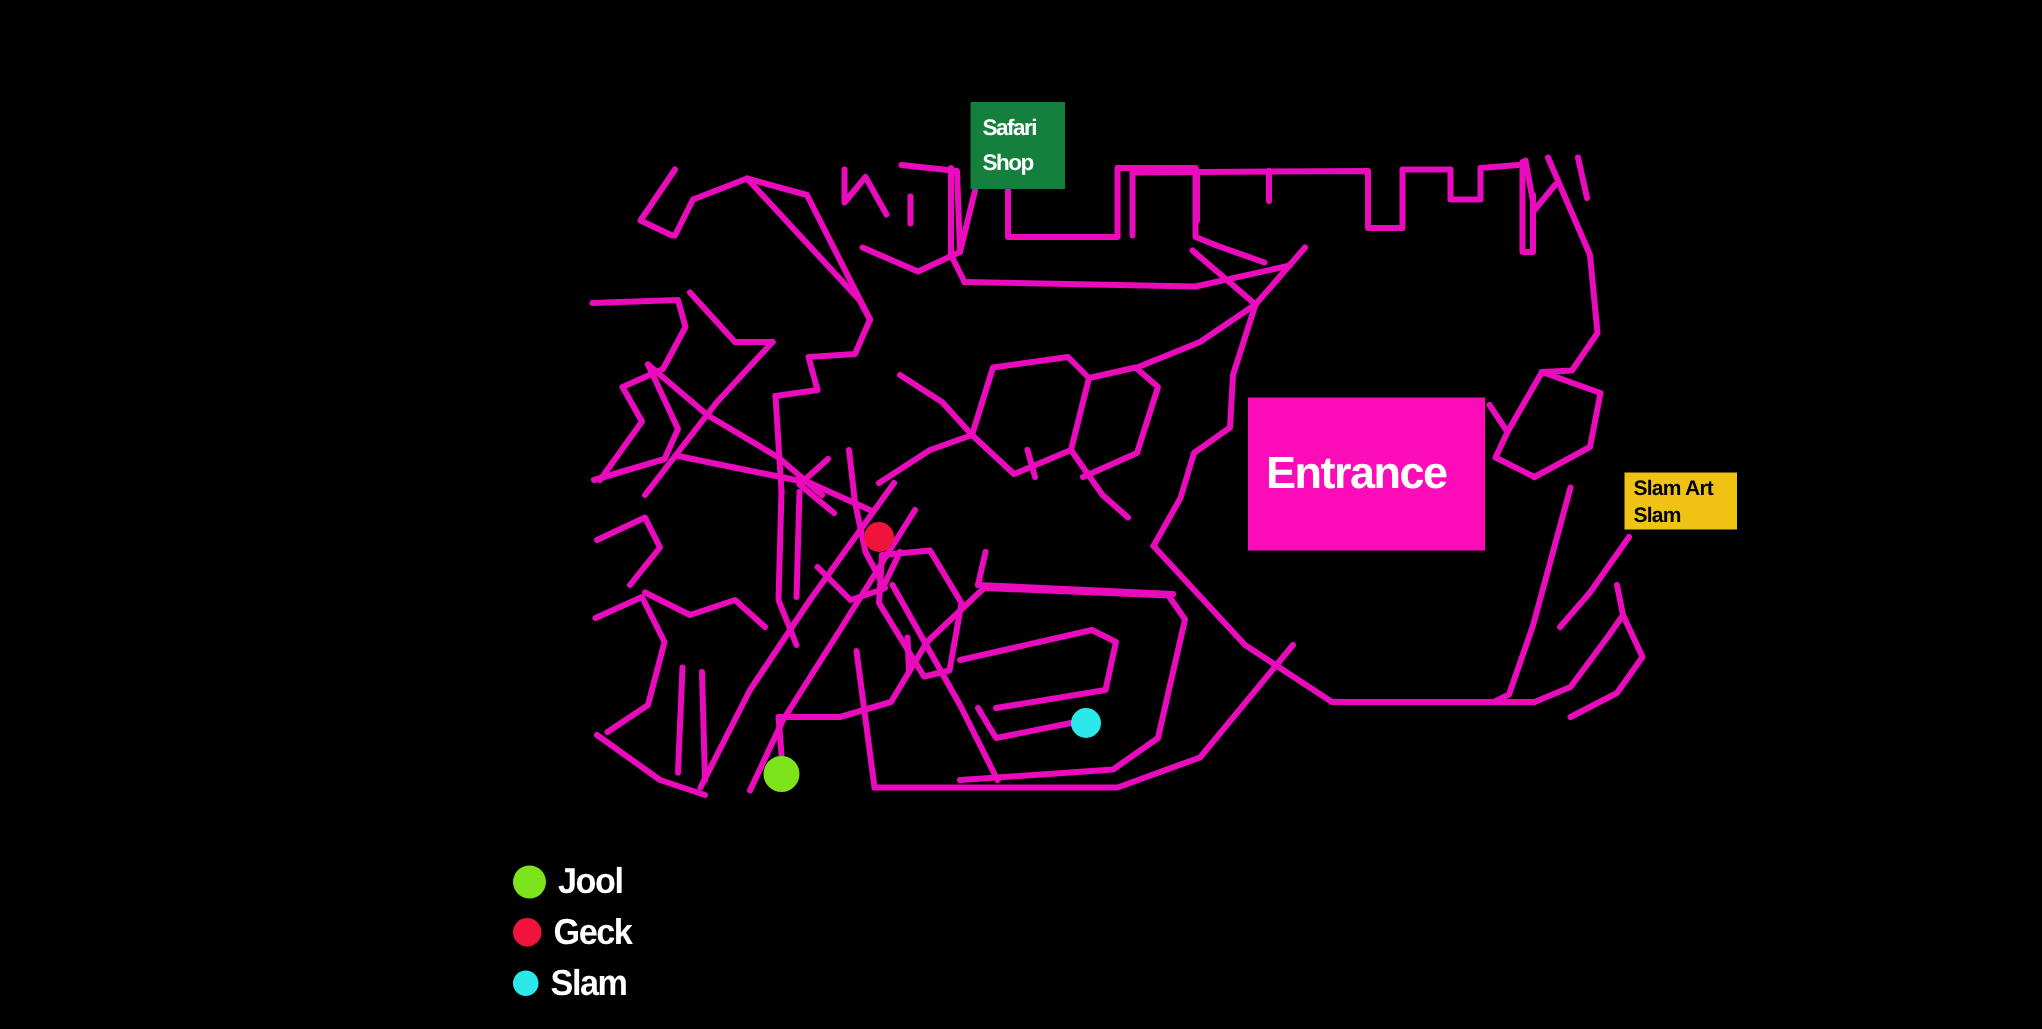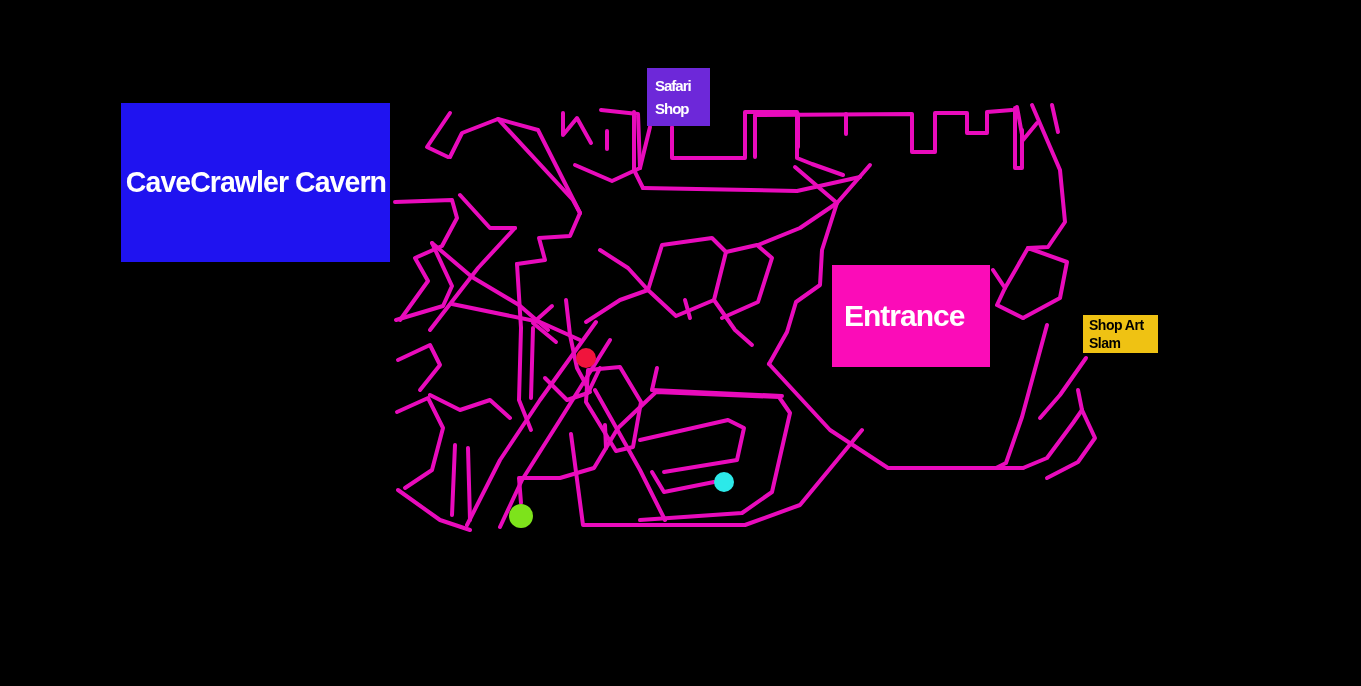--- a/index.html
+++ b/index.html
@@ -92,42 +92,53 @@
         <polyline points="1047,325 1022,417 1006,463 996,468"></polyline>
         <polyline points="1032,105 1060,170 1065,222 1048,247 1028,248"></polyline>
         <polyline points="1017,107 1023,140 1037,123"></polyline>
         <polyline points="1015,108 1015,168 1022,168 1022,130"></polyline>
         <polyline points="1052,105 1058,132"></polyline>
         <polyline points="1082,410 1095,438 1078,462 1047,478"></polyline>
         <polyline points="1086,358 1060,395 1040,418"></polyline>
       </g>
   </svg>
 
-  <div class="map-box" id="title-box" style="background-color: rgb(31, 19, 240);">
-    <span class="box-label">CaveCrawler Cavern</span>
-  </div>
 
-  <div class="map-box" id="safari-box" style="background-color: #6d28d9;">
+  <div class="map-box" id="safari-box" style="background-color: #15803d;">
     <span class="box-label">
       <span>Safari</span><br>
       <span>Shop</span>
     </span>
   </div>
 
   <div class="map-box" id="entrance-box" style="background-color: rgb(251, 12, 184);">
     <span class="box-label">Entrance</span>
   </div>
 
   <div class="map-box" id="fineart-box" style="background-color: rgb(239, 194, 19);">
     <span class="box-label">
-      <span>Shop Art</span><br>
+      <span>Slam Art</span><br>
       <span>Slam</span>
     </span>
   </div>
 
   <div id="markers-layer">
       <div class="marker" style="left: 576px; top: 348px; height: 20px; width: 20px; background-color: rgb(240, 20, 60);"></div>
       <div class="marker" style="left: 509px; top: 504px; height: 24px; width: 24px; background-color: rgb(125, 227, 27);"></div>
       <div class="marker" style="left: 714px; top: 472px; height: 20px; width: 20px; background-color: rgb(44, 233, 233);"></div>
     </div>
 
+  <div id="legend">
+    <div class="legend-row">
+      <span class="legend-dot" style="background-color: rgb(125, 227, 27); height: 22px; width: 22px;"></span>
+      <span class="legend-label">Jool</span>
+    </div>
+    <div class="legend-row">
+      <span class="legend-dot" style="background-color: rgb(240, 20, 60); height: 19px; width: 19px;"></span>
+      <span class="legend-label">Geck</span>
+    </div>
+    <div class="legend-row">
+      <span class="legend-dot" style="background-color: rgb(44, 233, 233); height: 17px; width: 17px;"></span>
+      <span class="legend-label">Slam</span>
+    </div>
+  </div>
 
 </div>
 
 </body></html>

